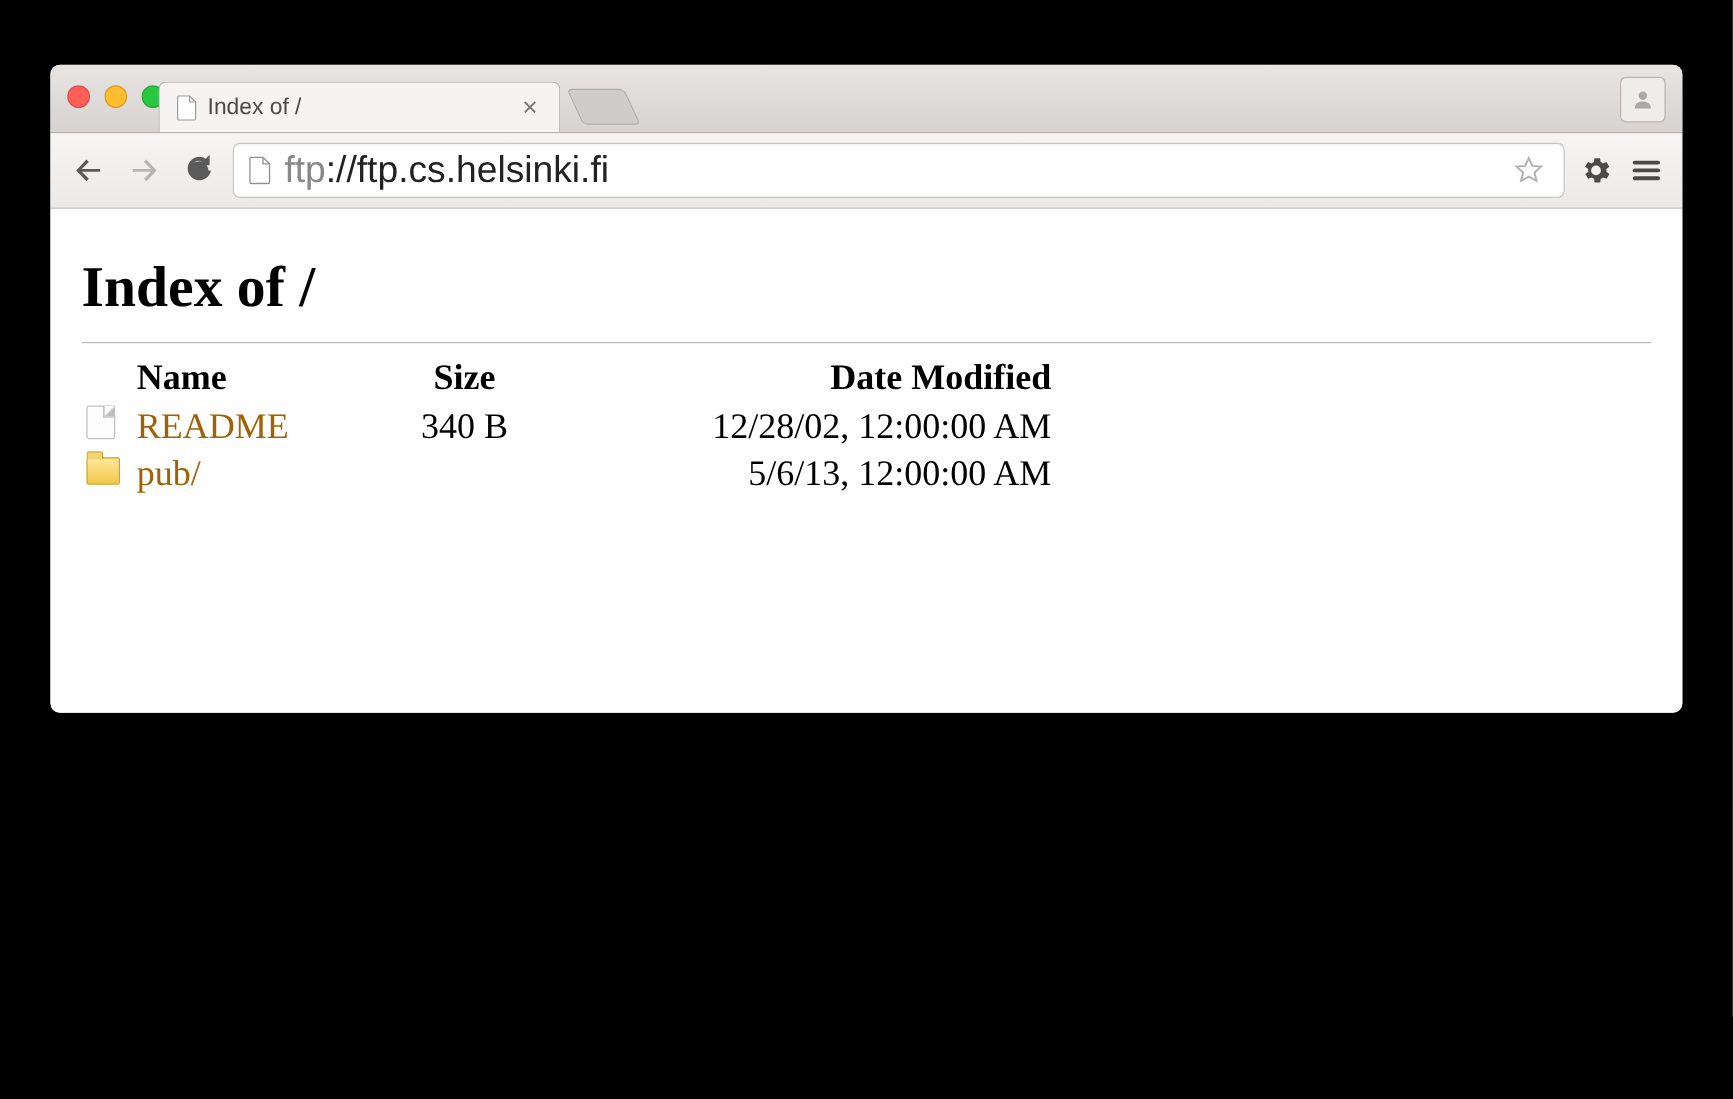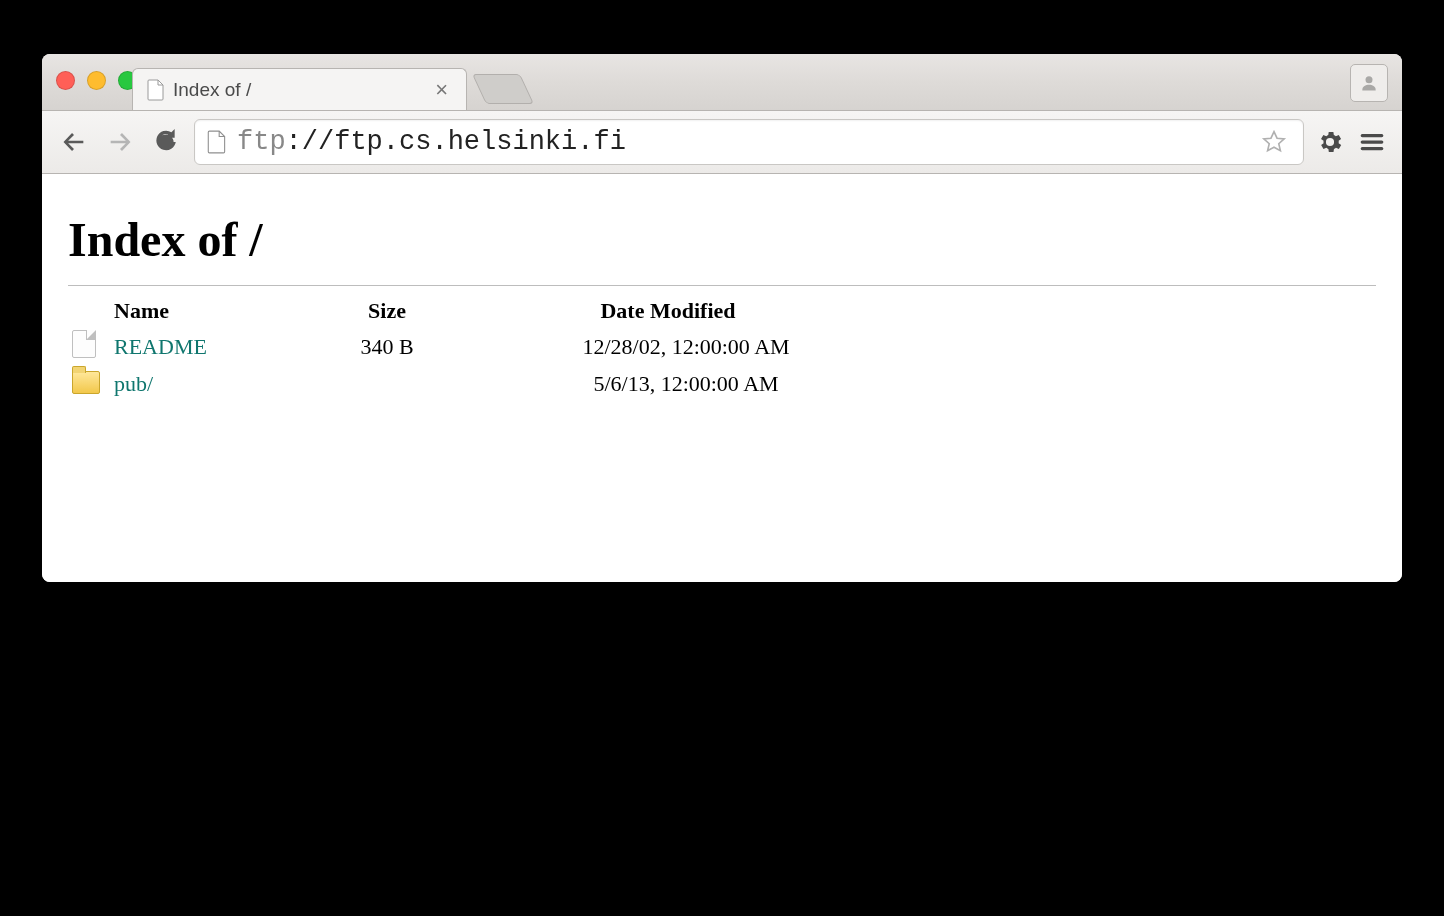--- a/index.html
+++ b/index.html
@@ -72,43 +72,43 @@
     color:#5a5a5a;cursor:pointer;
   }
   .nav-btn.disabled{color:#b5b5b5}
   .omnibox{
     flex:1;height:44px;
     background:#fff;border:1px solid #c9c7c4;border-radius:6px;
     display:flex;align-items:center;padding:0 12px;gap:10px;
     box-shadow:inset 0 1px 2px rgba(0,0,0,.06);
   }
   .omnibox .url{
-    flex:1;font-size:27px;color:#222;font-family:Liberation Mono, monospace;
+    flex:1;font-size:31px;color:#222;font-family:Liberation Sans, sans-serif;
     outline:none;
   }
   .omnibox .url .scheme{color:#888}
   .star{width:30px;color:#b0b0b0;cursor:pointer}
   .tool-icon{width:32px;height:32px;display:flex;align-items:center;justify-content:center;color:#4a4a4a;cursor:pointer}
   
   .page{
     background:#fff;
     padding:20px 26px 180px 26px;
     font-family:"Times New Roman",Times,serif;
   }
   .page h1{
     font-size:48px;font-weight:bold;margin:18px 0 18px 0;
   }
   .page hr{border:none;border-top:1px solid #bdbdbd;margin:0 0 8px 0}
-  table.list{border-collapse:collapse;font-size:22px}
+  table.list{border-collapse:collapse;font-size:30px}
   table.list th{font-weight:bold;text-align:left;padding:4px 4px}
   table.list th.size,table.list td.size{text-align:center}
-  table.list th.date,table.list td.date{text-align:center}
+  table.list th.date,table.list td.date{text-align:right}
   table.list td{padding:2px 4px;vertical-align:middle}
   table.list td.icon{width:34px}
-  table.list td.name a{color:#0f766e;text-decoration:none}
+  table.list td.name a{color:#a16207;text-decoration:none}
   table.list td.name{min-width:200px}
   table.list td.size{min-width:130px}
   table.list td.date{min-width:380px;padding-left:40px}
   
   .file-glyph,.folder-glyph{display:inline-block;width:22px;height:26px;position:relative}
   .file-glyph{
     border:1px solid #bfbfbf;background:#fdfdfd;border-radius:2px;
   }
   .file-glyph::after{
     content:"";position:absolute;right:-1px;top:-1px;width:9px;height:9px;

